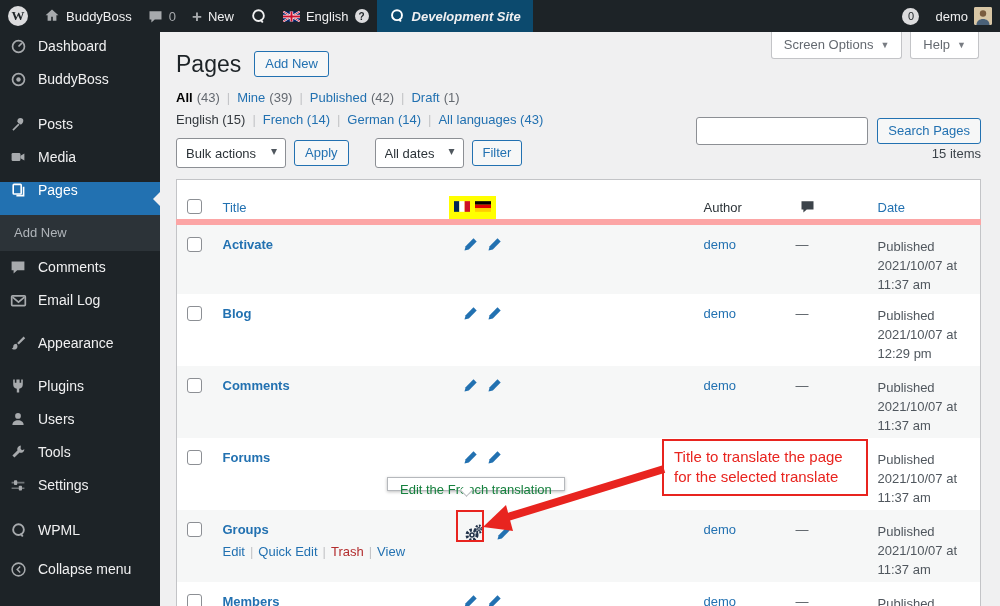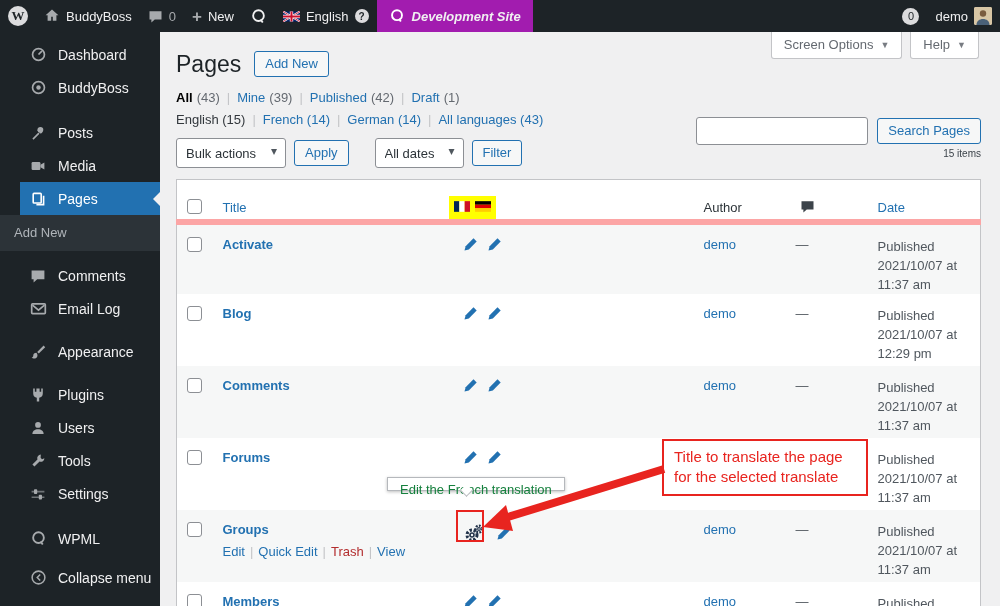--- a/index.html
+++ b/index.html
@@ -7,28 +7,28 @@
   #screen { position:relative; width:1000px; height:606px; background:#f0f0f1; overflow:hidden; font-size:13px; }
 
   
   #adminbar { position:absolute; top:0; left:0; width:1000px; height:32px; background:#1d2327; color:#f0f0f1; display:flex; align-items:center; z-index:100; }
   .ab-item { display:flex; align-items:center; gap:6px; padding:0 8px; height:32px; cursor:pointer; font-size:13px; color:#f0f0f1; }
   .ab-icon { color:#a7aaad; display:inline-flex; align-items:center; }
   .wp-logo-circle { width:20px; height:20px; border-radius:50%; background:#dcdcde; color:#1d2327; font-weight:bold; font-size:13px; display:flex; align-items:center; justify-content:center; font-family:"Liberation Serif", serif; }
   .ab-count { color:#a7aaad; }
   .ab-plus { color:#a7aaad; font-size:17px; font-weight:bold; line-height:1; }
   .help-circle { width:14px; height:14px; border-radius:50%; background:#dcdcde; color:#1d2327; font-size:10px; font-weight:bold; display:inline-flex; align-items:center; justify-content:center; }
-  .devsite { background:#a21caf; font-style:italic; font-weight:bold; padding:0 12px; gap:7px; }
+  .devsite { background:#0c4a6e; font-style:italic; font-weight:bold; padding:0 12px; gap:7px; }
   .ab-spacer { flex:1; }
   .badge-circle { width:17px; height:17px; border-radius:50%; background:#dcdcde; color:#1d2327; font-size:11px; display:inline-flex; align-items:center; justify-content:center; }
   .avatar { width:18px; height:18px; border-radius:2px; overflow:hidden; display:inline-block; background:#e6d4b8; }
 
   
   #sidebar { position:absolute; top:32px; left:0; bottom:0; width:160px; background:#1d2327; color:#f0f0f1; padding-top:6px; z-index:90; }
-  .menu-item { display:flex; align-items:center; gap:10px; height:33px; padding:0 8px; font-size:14px; cursor:pointer; position:relative;margin-left:20px; }
+  .menu-item { display:flex; align-items:flex-start; gap:10px; height:33px; padding:0 8px; font-size:14px; cursor:pointer; position:relative; }
   .menu-item .mi-icon { width:20px; display:inline-flex; justify-content:center; color:#a7aaad; flex:none; }
   .menu-item.active { background:#2271b1; color:#fff; }
   .menu-item.active .mi-icon { color:#fff; }
   .menu-item.active::after { content:""; position:absolute; right:0; top:50%; margin-top:-7px; border:7px solid transparent; border-right-color:#f0f0f1; }
   .menu-gap12 { height:12px; } .menu-gap10 { height:10px; } .menu-gap8 { height:8px; } .menu-gap6 { height:6px; }
   .submenu { background:#2c3338; padding:4px 0; }
   .submenu-item { display:block; padding:5px 0 5px 14px; font-size:13px; color:#b0b5ba; line-height:18px; cursor:pointer; }
   .submenu-item.current { color:#fff; font-weight:bold; }
 
   
@@ -51,21 +51,21 @@
   .f-count { color:#646970; margin-left:4px; }
 
   .search-form { position:absolute; top:85px; right:19px; display:flex; gap:9px; align-items:center; }
   .search-input { width:172px; height:28px; border:1px solid #8c8f94; border-radius:3px; background:#fff; padding:0 8px; font-size:13px; }
 
   .tablenav { margin-top:11px; display:flex; align-items:center; }
   .select-wrap { position:relative; display:inline-block; margin-right:8px; }
   .select-wrap select { appearance:none; -webkit-appearance:none; background:#fff; border:1px solid #8c8f94; border-radius:3px; height:30px; font-size:13px; color:#2c3338; padding:0 28px 0 9px; cursor:pointer; font-family:"Liberation Sans", sans-serif; }
   .select-wrap::after { content:"▾"; position:absolute; right:9px; top:6px; color:#50575e; pointer-events:none; font-size:12px; }
   .tablenav .btn { margin-right:14px; }
-  .items-count { margin-left:auto; color:#3c434a; font-size:10px; }
+  .items-count { margin-left:auto; color:#3c434a; font-size:13px; }
 
   
   table.wp-list { width:100%; margin-top:11px; border-collapse:collapse; background:#fff; border:1px solid #c3c4c7; table-layout:fixed; }
   table.wp-list th { text-align:left; font-weight:400; font-size:13px; color:#2c3338; border-bottom:6px solid #fca5a5; height:31px; padding:16px 0 0 10px; }
   table.wp-list th a { color:#2271b1; text-decoration:none; cursor:pointer; }
   table.wp-list td { vertical-align:top; padding:12px 0 0 10px; font-size:13px; }
   tr.row { height:72px; }
   tr.row:nth-child(odd) { background:#f6f7f7; }
   .cb-col { width:36px; } .title-col { width:230px; } .flags-col { width:248px; }
   .author-col { width:90px; } .comments-col { width:80px; } .date-col { width:auto; }

